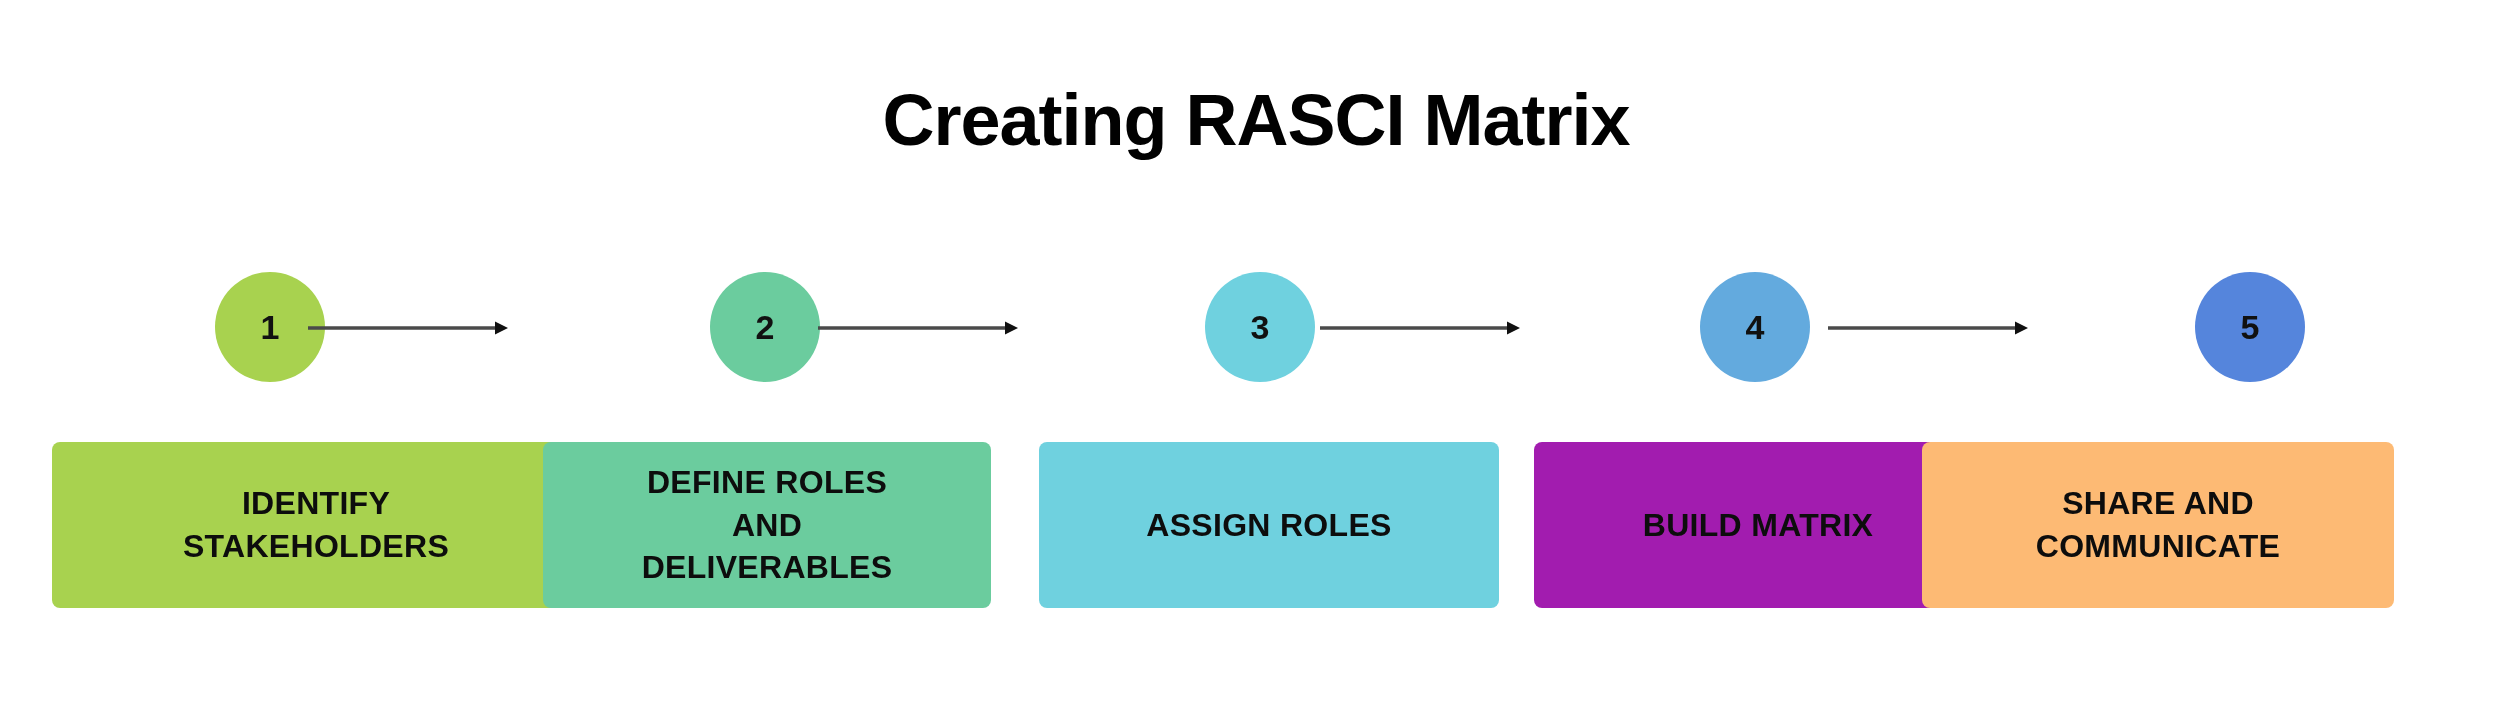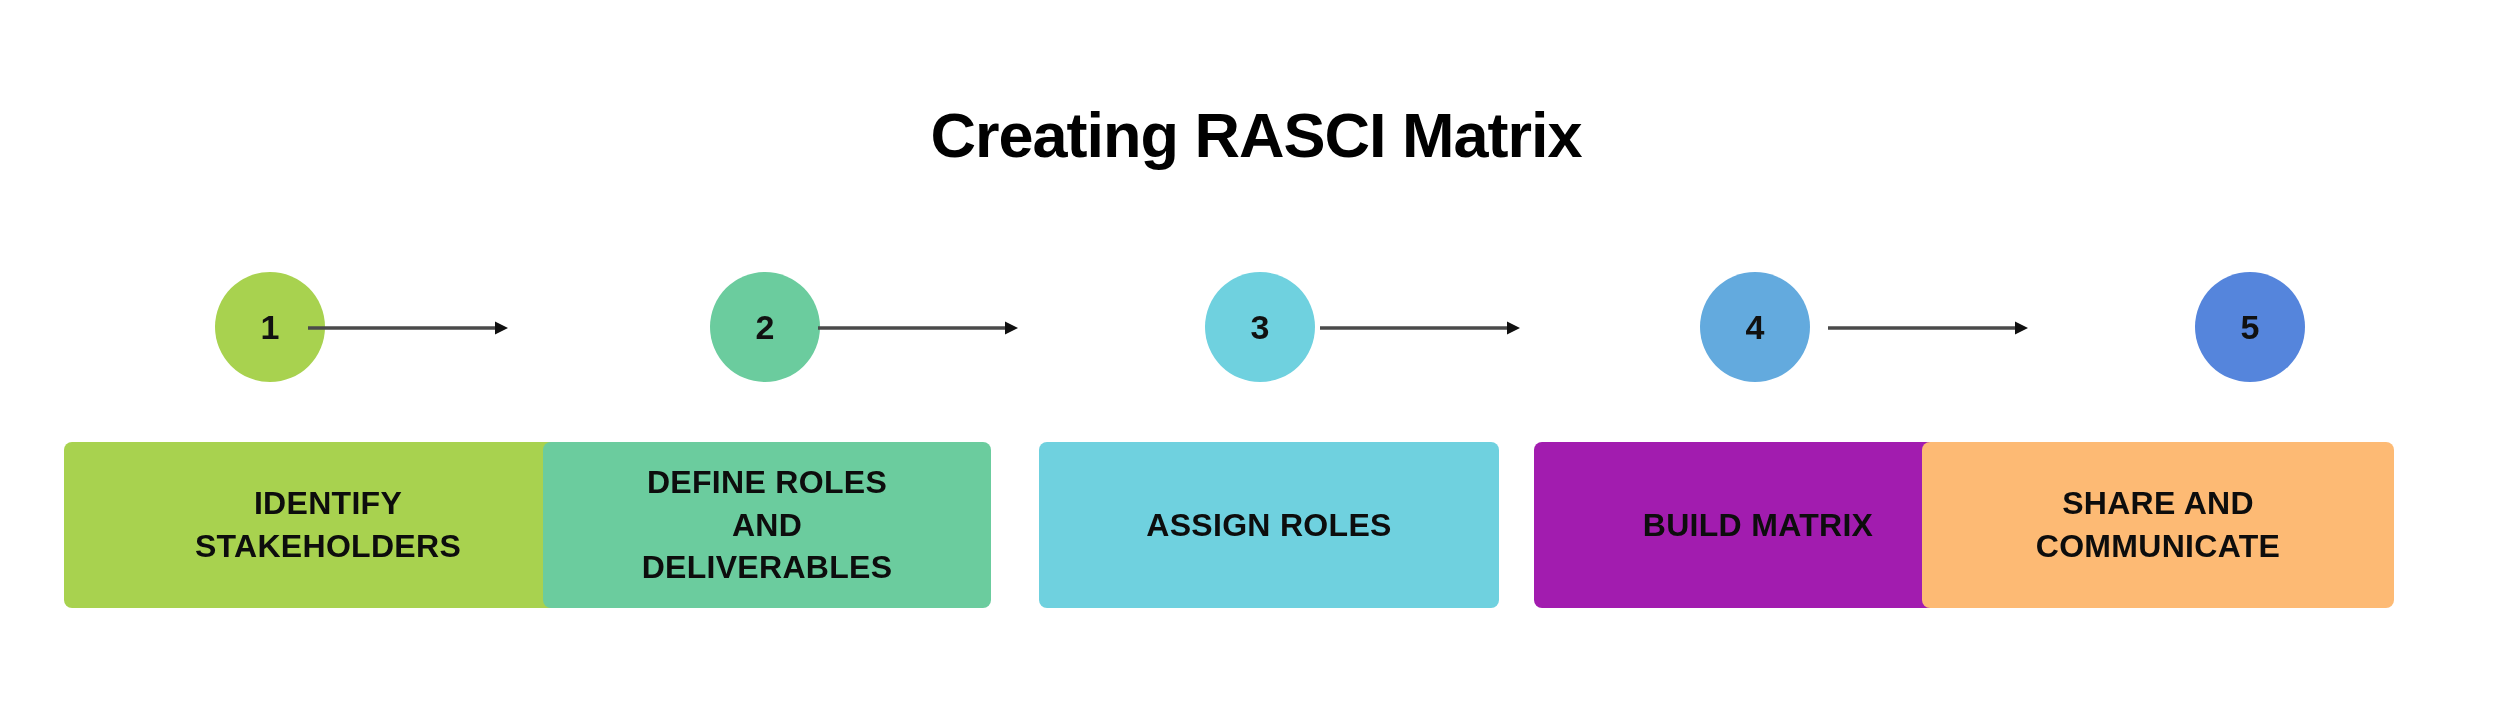--- a/index.html
+++ b/index.html
@@ -15,25 +15,25 @@
     width: 2512px;
     height: 716px;
     background: #ffffff;
     overflow: hidden;
   }
 
   
   .title {
     position: absolute;
     left: 0;
-    top: 104px;
+    top: 84px;
     width: 2512px;
     text-align: center;
     font-family: "Liberation Sans", sans-serif;
-    font-size: 63px;
+    font-size: 72px;
     font-weight: bold;
     line-height: 1.0;
     color: #010101;
     letter-spacing: -1px;
     white-space: nowrap;
   }
 
   
   .circle-row {
     position: absolute;
@@ -122,21 +122,21 @@
         <span>4</span>
       </div>
       <div class="step-circle" style="left: 2147px; background: rgb(85, 133, 220);">
         <span>5</span>
       </div>
     </div>
 
   <div class="connector-layer"></div>
 
   <div class="box-row">
-      <div class="step-box" style="left: 16px; width: 528px; background: rgb(168, 210, 79);">
+      <div class="step-box" style="left: 4px; width: 528px; background: rgb(168, 210, 79);">
         <div class="step-box-label">IDENTIFY
 STAKEHOLDERS</div>
       </div>
       <div class="step-box" style="left: 495px; width: 448px; background: rgb(107, 204, 158);">
         <div class="step-box-label">DEFINE ROLES
 AND
 DELIVERABLES</div>
       </div>
       <div class="step-box" style="left: 991px; width: 460px; background: rgb(111, 209, 223);">
         <div class="step-box-label">ASSIGN ROLES</div>

